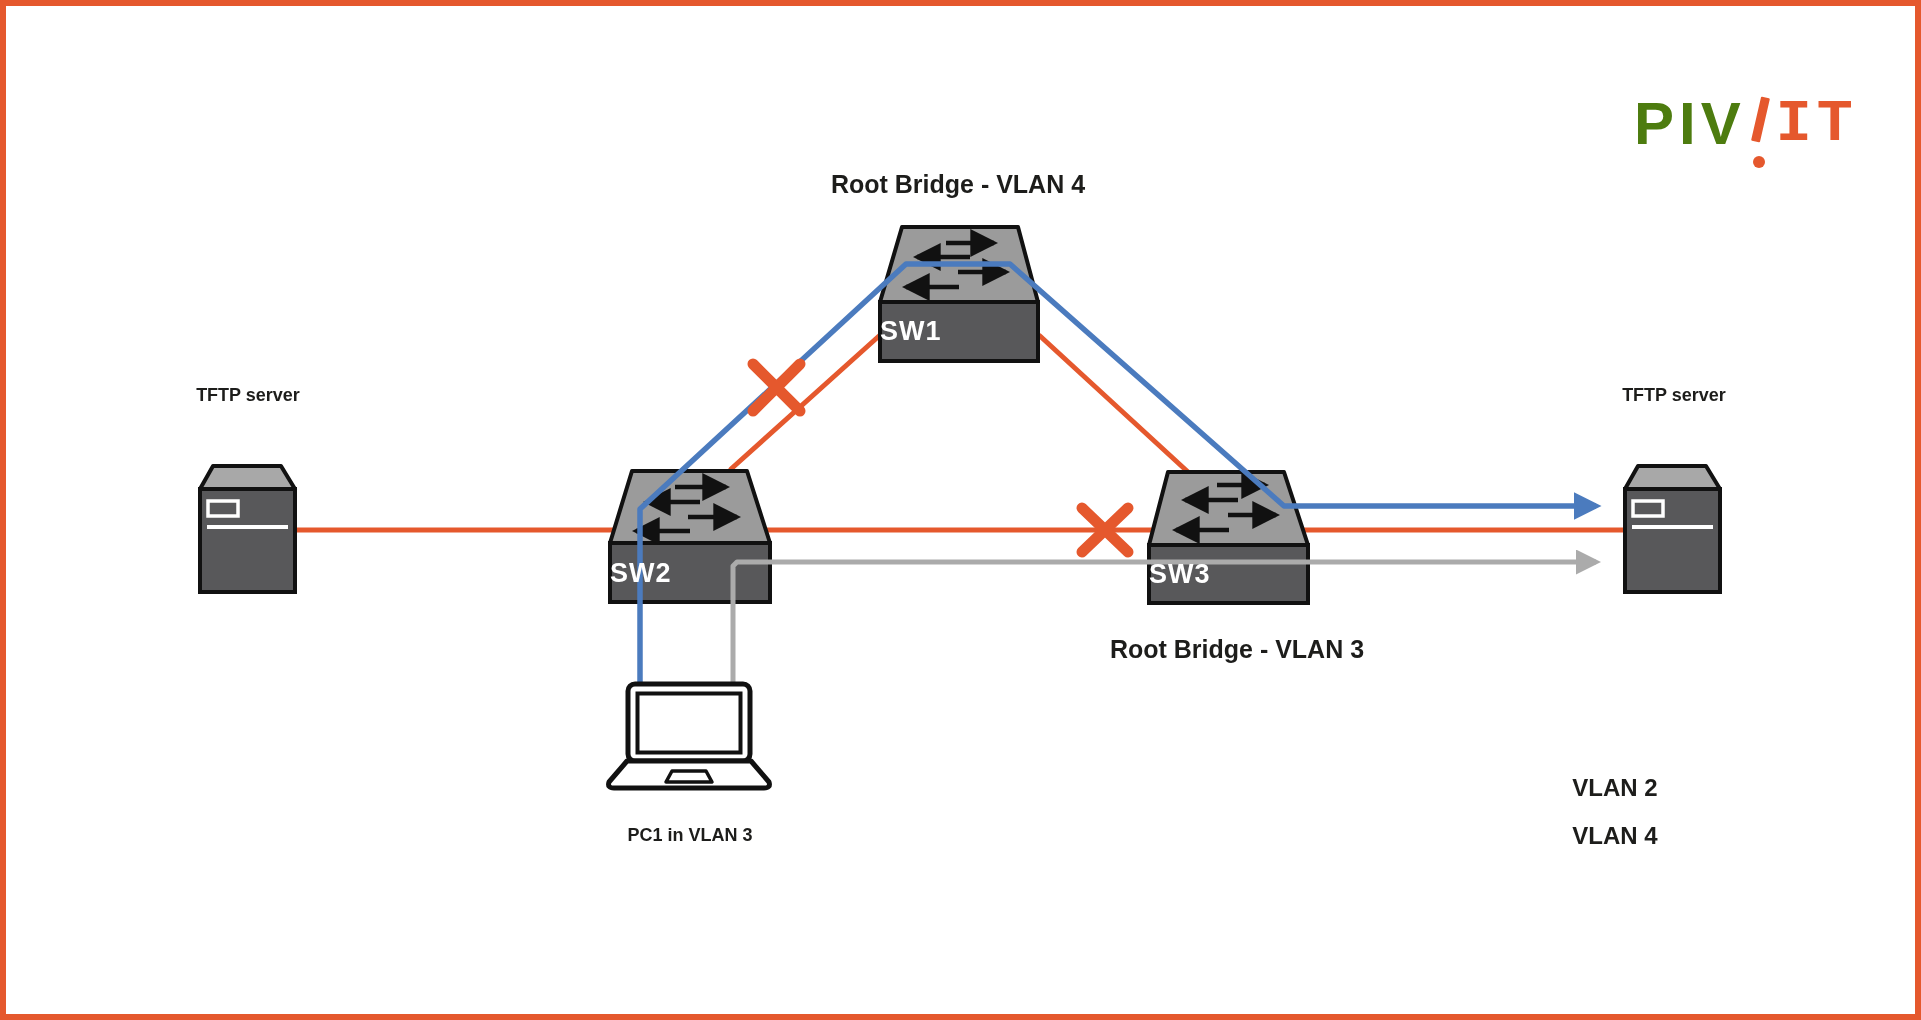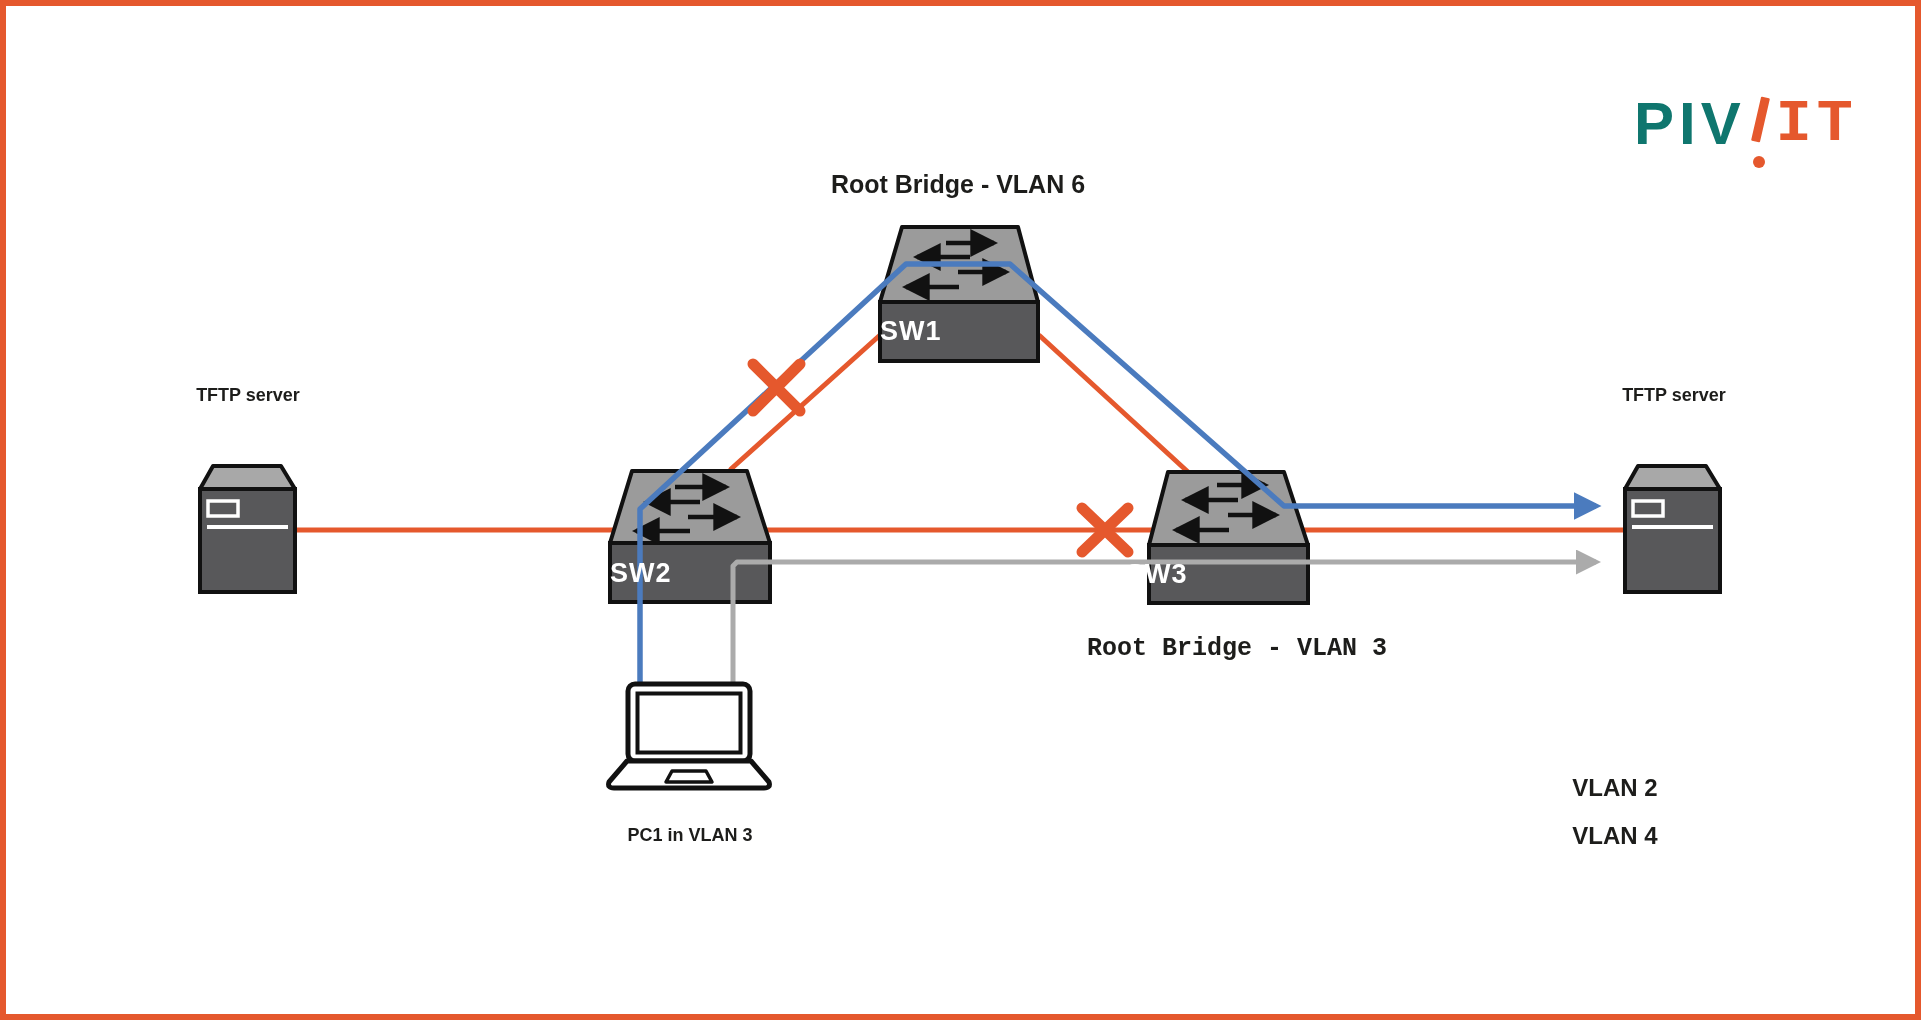--- a/index.html
+++ b/index.html
@@ -35,21 +35,21 @@
   }
   
   .legend{position:absolute;left:1572px;top:774px;z-index:3;}
   .legend-row{display:flex;align-items:center;margin-bottom:20px;height:28px;flex-direction:column;}
   .legend-swatch{width:68px;height:5px;border-radius:2px;margin-right:18px;}
   .legend-swatch.vlan2{background:#E5582D;}
   .legend-swatch.vlan3{background:#ABABAB;}
   .legend-label{font-weight:700;font-size:24px;color:#1D1D1B;}
   
   .logo{position:absolute;left:1634px;top:94px;display:flex;align-items:flex-start;z-index:3;}
-  .logo .gray{font-size:60px;font-weight:600;color:#0f766e;letter-spacing:5px;line-height:1;}
+  .logo .gray{font-size:60px;font-weight:600;color:#4d7c0f;letter-spacing:5px;line-height:1;}
   .logo .orange{font-size:60px;font-weight:600;color:#E5582D;letter-spacing:5px;line-height:1;font-family:Liberation Mono, monospace;}
   .logo-excl{position:relative;width:26px;height:80px;margin:0 3px 0 1px;}
   .logo-excl .bar{
     position:absolute;left:9px;top:3px;width:9px;height:45px;
     background:#E5582D;transform:rotate(13deg);border-radius:1px;
   }
   .logo-excl .dot{
     position:absolute;left:6px;top:62px;width:12px;height:12px;
     border-radius:50%;background:#E5582D;
   }
@@ -135,37 +135,37 @@
     </g>
 
     <g>
       <rect x="628" y="684" width="122" height="77" rx="7" fill="#ffffff" stroke="#111111" stroke-width="5"></rect>
       <rect x="637.5" y="693.5" width="103" height="59" fill="#ffffff" stroke="#111111" stroke-width="4"></rect>
       <path d="M627,761 L751,761 L769,782 Q771,788 764,788 L614,788 Q607,788 609,782 Z" fill="#ffffff" stroke="#111111" stroke-width="5" stroke-linejoin="round"></path>
       <path d="M666,782 L672,771 L706,771 L712,782 Z" fill="#ffffff" stroke="#111111" stroke-width="3.5" stroke-linejoin="round"></path>
     </g>
   </svg>
 
-  <div class="lbl lbl-caption" style="left:758px;top:168px;width:400px;">Root Bridge - VLAN 6</div>
+  <div class="lbl lbl-caption" style="left:758px;top:168px;width:400px;">Root Bridge - VLAN 4</div>
 
-  <div class="lbl lbl-caption" style="left:1037px;top:633px;width:400px;font-family:Liberation Mono, monospace;">Root Bridge - VLAN 3</div>
+  <div class="lbl lbl-caption" style="left:1037px;top:633px;width:400px;">Root Bridge - VLAN 3</div>
 
   <div class="lbl lbl-node" style="left:98px;top:380px;width:300px;">
     <div>TFTP server</div>
   </div>
 
   <div class="lbl lbl-node" style="left:1524px;top:380px;width:300px;">
     <div>TFTP server</div>
   </div>
 
   <div class="lbl lbl-node" style="left:540px;top:820px;width:300px;">PC1 in VLAN 3</div>
 
   <div class="sw-label" style="left:880px;top:316px;width:158px;">SW1</div>
   <div class="sw-label" style="left:610px;top:558px;width:160px;">SW2</div>
-  <div class="sw-label" style="left:1126px;top:559px;width:159px;">SW3</div>
+  <div class="sw-label" style="left:1149px;top:559px;width:159px;">SW3</div>
 
   <div class="legend">
     <div class="legend-row">
       <div class="legend-swatch vlan2"></div>
       <div class="legend-label">VLAN 2</div>
     </div>
     <div class="legend-row">
       <div class="legend-swatch vlan3"></div>
       <div class="legend-label">VLAN 4</div>
     </div>

